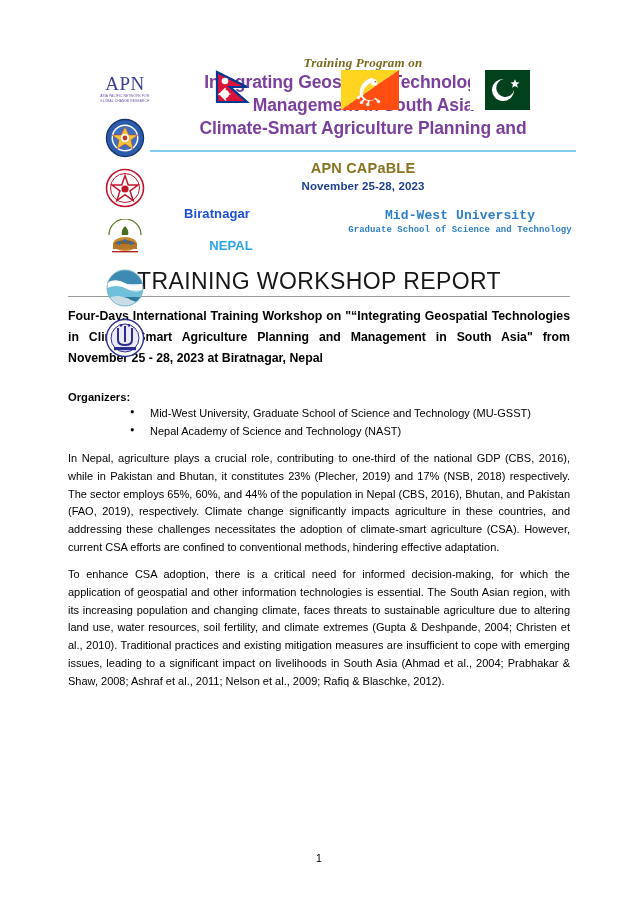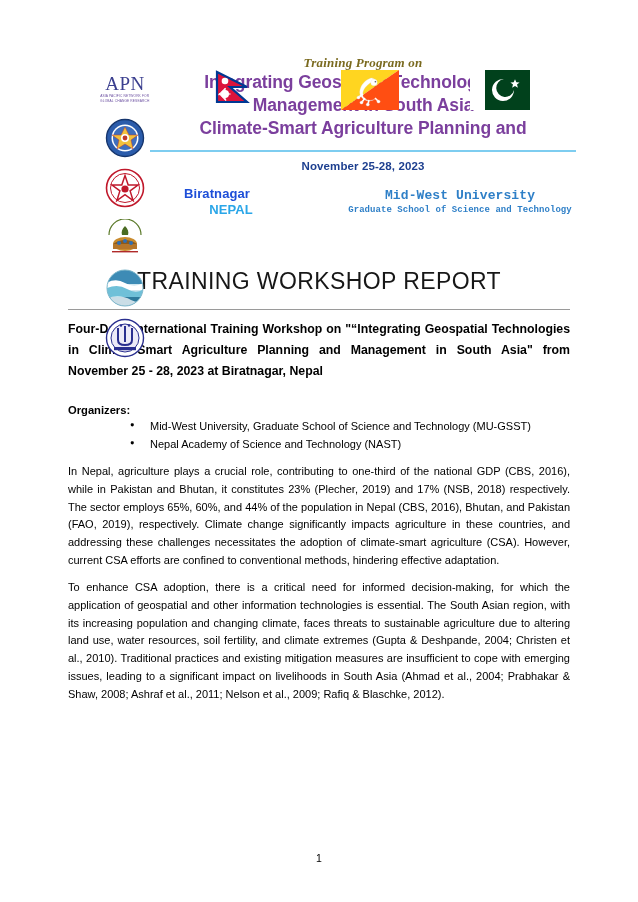--- a/index.html
+++ b/index.html
@@ -151,21 +151,21 @@
     font-size: 13px;
     font-weight: bold;
     color: #1d4ed8;
     letter-spacing: 0.1px;
   }
   .city-country {
     font-size: 13px;
     font-weight: bold;
     color: #2aa6e8;
     letter-spacing: 0.1px;
-    margin-top: 1px;
+    margin-top: 17px;
     padding-left: 28px;
   }
   .univ {
     position: absolute;
     left: 340px;
     top: 2px;
     width: 240px;
     text-align: center;
     font-family: Liberation Mono, monospace;
   }
@@ -187,21 +187,21 @@
   .doc {
     padding: 0 68px;
     box-sizing: border-box;
   }
   .report-title {
     text-align: center;
     font-size: 23px;
     font-weight: normal;
     letter-spacing: 0.4px;
     color: #171717;
-    margin: 6px 0 14px 0;
+    margin: 6px 0 1px 0;
     font-family: "Liberation Sans", sans-serif;
   }
   .gray-rule {
     height: 1px;
     background: #9a9a9a;
     border: 0;
     margin: 0 0 9px 0;
   }
   .subtitle {
     font-size: 12.3px;
@@ -376,20 +376,21 @@
     </div>
 
     <div class="title-block">
       <div class="prog-on">Training Program on</div>
       <div class="main-title">
         <div>Integrating Geospatial Technologies in</div>
         <div>Management in South Asia</div>
         <div>Climate-Smart Agriculture Planning and</div>
       </div>
       <hr class="blue-rule">
+      <div class="capable">APN CAPaBLE</div>
       <div class="capable-date">November 25-28, 2023</div>
     </div>
 
     <div class="venue-row">
       <div class="city">
         <div class="city-name">Biratnagar</div>
         <div class="city-country">NEPAL</div>
       </div>
       <div class="univ">
         <div class="univ-name">Mid-West University</div>

